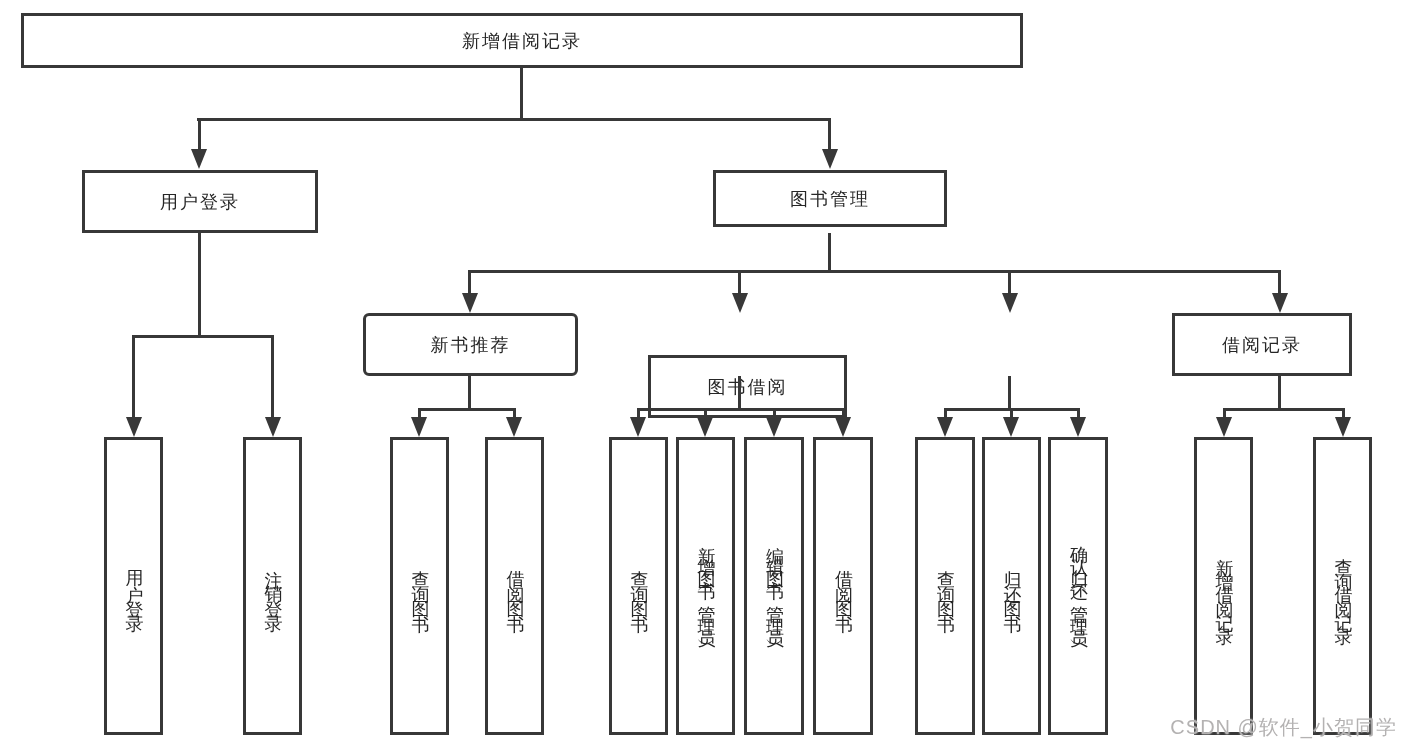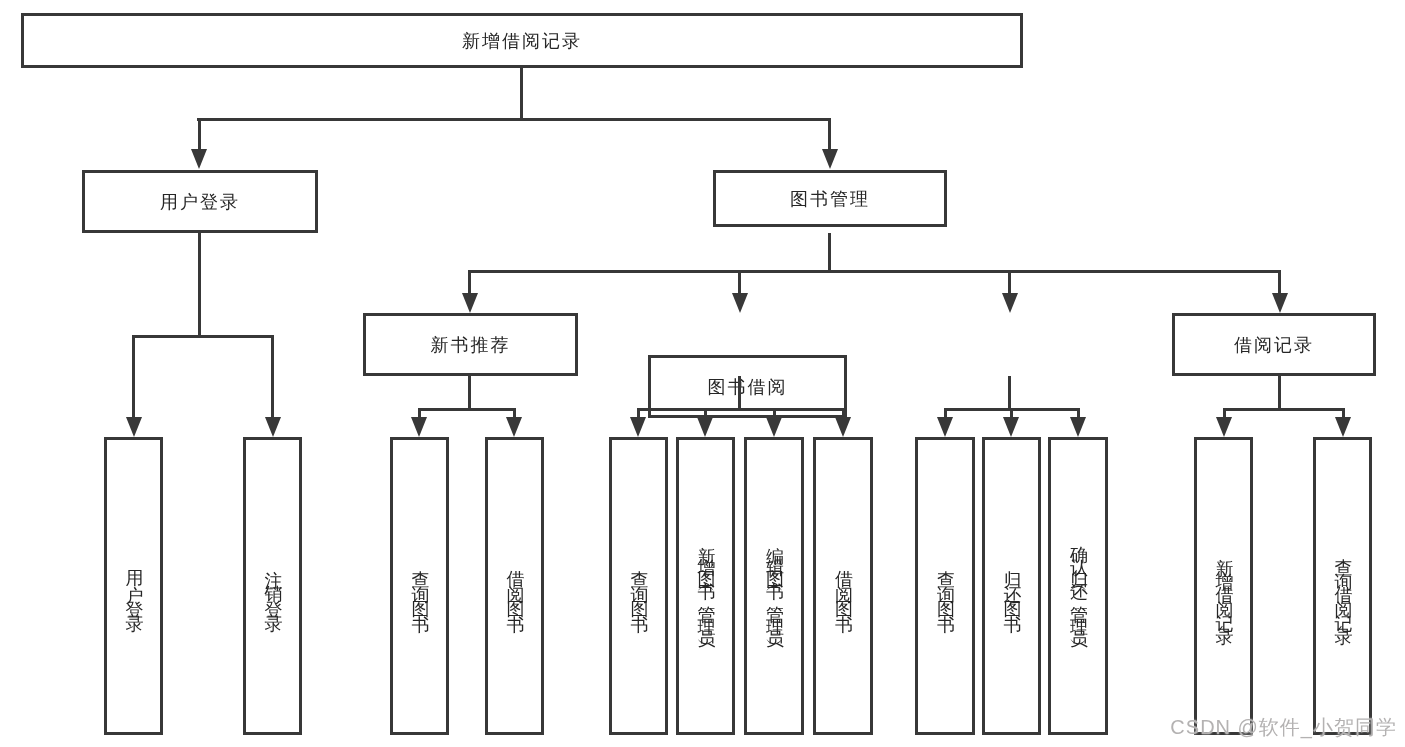--- a/index.html
+++ b/index.html
@@ -101,23 +101,23 @@
   <div class="hline" style="left:468px; top:270px; width:813px;"></div>
   <div class="vline" style="left:468px; top:270px; height:25px;"></div>
   <div class="arrow" style="left:462px; top:293px;"></div>
   <div class="vline" style="left:738px; top:270px; height:25px;"></div>
   <div class="arrow" style="left:732px; top:293px;"></div>
   <div class="vline" style="left:1008px; top:270px; height:25px;"></div>
   <div class="arrow" style="left:1002px; top:293px;"></div>
   <div class="vline" style="left:1278px; top:270px; height:25px;"></div>
   <div class="arrow" style="left:1272px; top:293px;"></div>
 
-  <div class="node" style="left:363px; top:313px; width:215px; height:63px;">新书推荐</div>
+  <div class="node" style="left:363px; top:313px; width:215px; height:63px;border-radius:6px;">新书推荐</div>
   <div class="node" style="left:648px; top:313px; width:199px; height:63px;margin-top:42px;">图书借阅</div>
-  <div class="node" style="left:1172px; top:313px; width:204px; height:63px;">借阅记录</div>
+  <div class="node" style="left:1172px; top:313px; width:180px; height:63px;">借阅记录</div>
 
   <div class="vline" style="left:468px; top:376px; height:32px;"></div>
   <div class="hline" style="left:418px; top:408px; width:97px;"></div>
   <div class="vline" style="left:418px; top:408px; height:11px;"></div>
   <div class="arrow" style="left:411px; top:417px;"></div>
   <div class="vline" style="left:513px; top:408px; height:11px;"></div>
   <div class="arrow" style="left:506px; top:417px;"></div>
 
   <div class="vline" style="left:738px; top:376px; height:32px;"></div>
   <div class="hline" style="left:637px; top:408px; width:207px;"></div>

